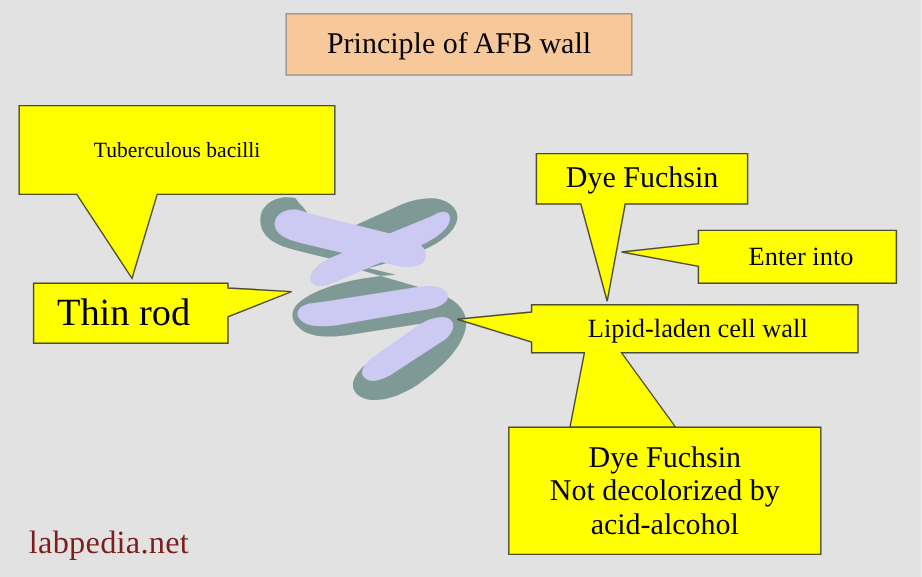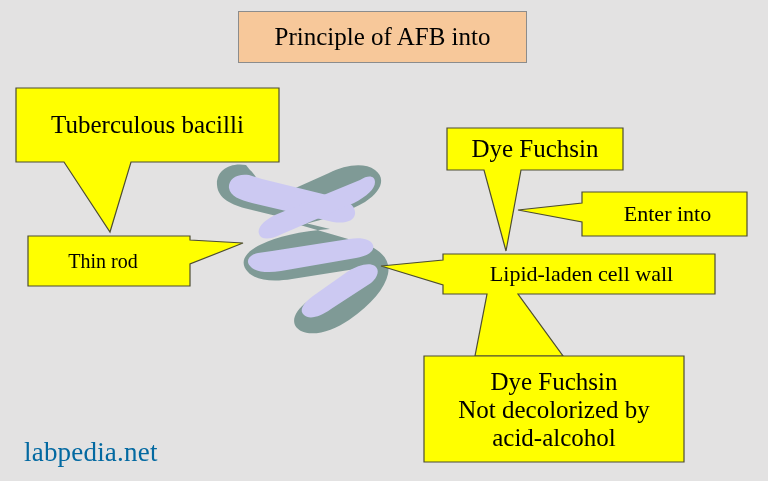--- a/index.html
+++ b/index.html
@@ -29,32 +29,32 @@
     justify-content: center;
     text-align: center;
     color: #000000;
     line-height: 1.12;
     white-space: pre-line;
     pointer-events: none;
   }
   #title-text {
     font-size: 25px;
   }
-  #tb-text      { font-size: 25px; }
-  #thinrod-text { font-size: 20px; }
+  #tb-text      { font-size: 18px; }
+  #thinrod-text { font-size: 32px; }
   #dye-text     { font-size: 25px; }
   #enter-text   { font-size: 22px; }
   #lipid-text   { font-size: 22px; }
   #bottom-text  { font-size: 25px; }
   #watermark {
     position: absolute;
     left: 24px;
     top: 437px;
     font-size: 27px;
-    color: #0369a1;
+    color: #7f1d1d;
     letter-spacing: 0.2px;
   }
 </style>
 </head>
 <body>
 
 <div id="canvas">
 
   <svg class="layer" viewBox="0 0 768 481">
 
@@ -162,21 +162,21 @@
              Z"></path>
 
     <path fill="#ffff00" stroke="#4d4d33" stroke-width="1.2" d="M 424 356
              L 684 356
              L 684 462
              L 424 462
              Z"></path>
   </svg>
 
   <div style="position:absolute;left:238px;top:11px;width:289px;height:52px;background:#f7c89a;border:1px solid #8c8c8c;box-sizing:border-box;"></div>
-  <div id="title-text" class="callout-text" style="left:238px;top:11px;width:289px;height:52px;">Principle of AFB into</div>
+  <div id="title-text" class="callout-text" style="left:238px;top:11px;width:289px;height:52px;">Principle of AFB wall</div>
 
   <div id="tb-text" class="callout-text" style="left:16px;top:88px;width:263px;height:74px;">Tuberculous bacilli</div>
 
   <div id="thinrod-text" class="callout-text" style="left:28px;top:236px;width:150px;height:50px;">Thin rod</div>
 
   <div id="dye-text" class="callout-text" style="left:447px;top:128px;width:176px;height:42px;">Dye Fuchsin</div>
 
   <div id="enter-text" class="callout-text" style="left:588px;top:192px;width:159px;height:44px;">Enter into</div>
 
   <div id="lipid-text" class="callout-text" style="left:448px;top:254px;width:267px;height:40px;">Lipid-laden cell wall</div>

